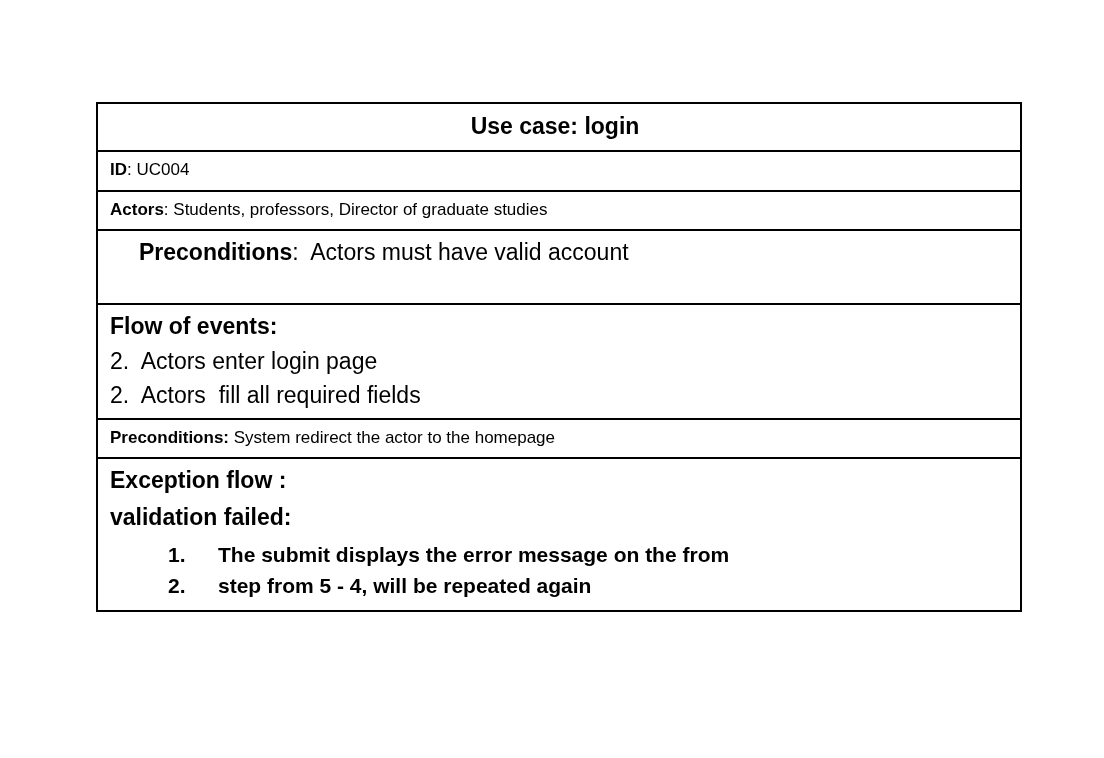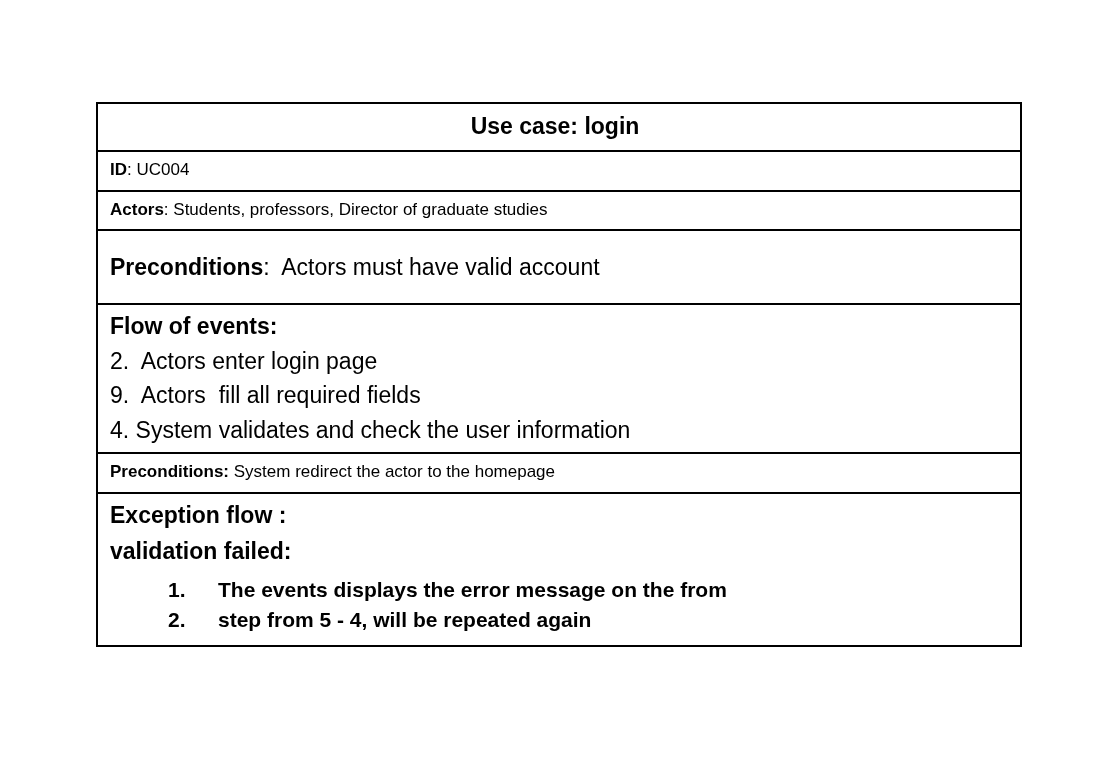--- a/index.html
+++ b/index.html
@@ -46,24 +46,25 @@
   }
   .row-line {
     font-size: 17px;
     line-height: 1.2;
     padding: 8px 0 9px 12px;
     white-space: pre-wrap;
   }
   .row-precond {
     font-size: 23px;
     line-height: 1.2;
-    padding: 23px 0 9px 12px;
+    padding: 8px 0 9px 12px;
     white-space: pre-wrap;
     height: 72px;
     box-sizing: border-box;
+    margin-left: 29px;
   }
   .row-block {
     font-size: 23px;
     line-height: 1.2;
     padding: 8px 0 8px 12px;
     border-radius: 6px;
   }
   .blk-head {
     font-weight: bold;
     margin-bottom: 7px;
@@ -132,35 +133,34 @@
     </div>
 
     <div class="uc-row">
       <div class="row-precond"><span class="lbl">Preconditions</span><span>:  </span><span>Actors must have valid account</span></div>
     </div>
 
     <div class="uc-row">
       <div class="row-block">
         <div class="blk-head">Flow of events:</div>
         <div class="blk-item">2.  Actors enter login page</div>
-        <div class="blk-item">9.  Actors  fill all required fields</div>
-        <div class="blk-item">4. System validates and check the user information</div>
+        <div class="blk-item">2.  Actors  fill all required fields</div>
       </div>
     </div>
 
     <div class="uc-row">
       <div class="row-line"><span class="lbl">Preconditions:</span><span> </span><span>System redirect the actor to the homepage</span></div>
     </div>
 
     <div class="uc-row">
       <div class="row-exception">
         <div class="exc-head">Exception flow :</div>
         <div class="exc-head">validation failed:</div>
         <ul class="exc-list">
-          <li class="exc-item"><span class="exc-num">1.</span><span class="exc-txt">The events displays the error message on the from</span></li>
+          <li class="exc-item"><span class="exc-num">1.</span><span class="exc-txt">The submit displays the error message on the from</span></li>
           <li class="exc-item"><span class="exc-num">2.</span><span class="exc-txt">step from 5 - 4, will be repeated again</span></li>
         </ul>
       </div>
     </div>
 
   </div>
 
 </div>
 
 </body></html>

